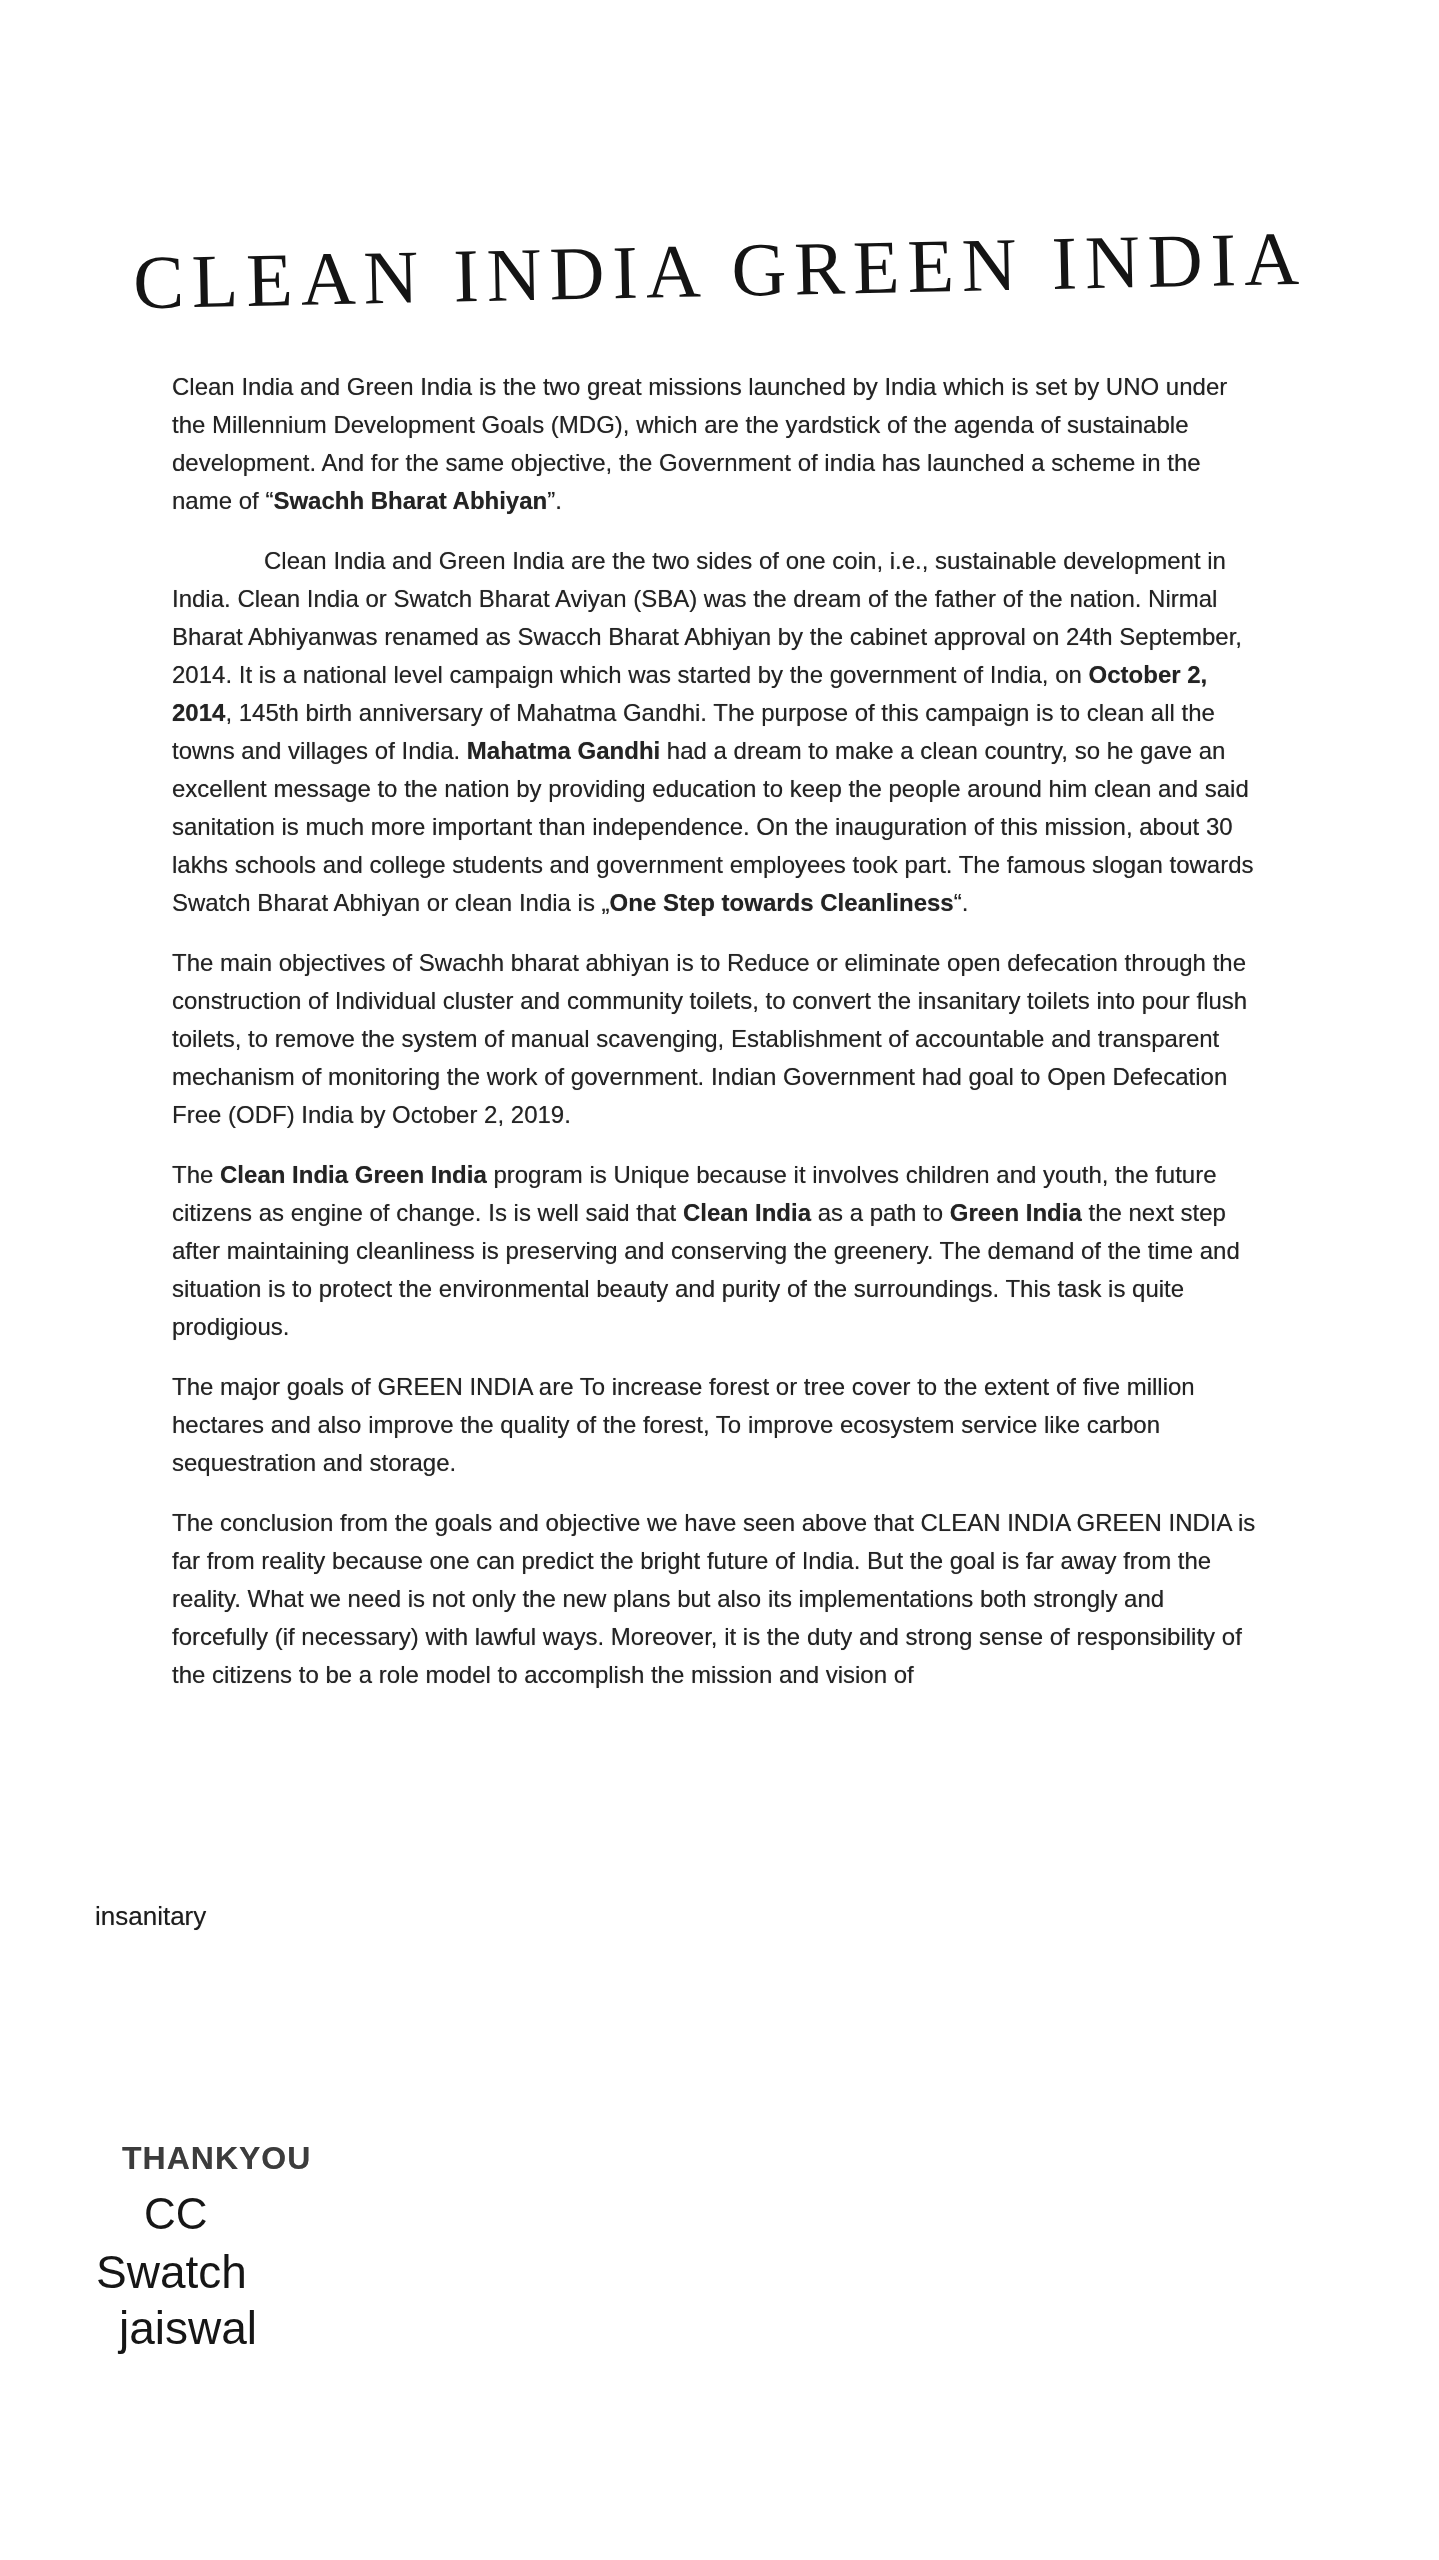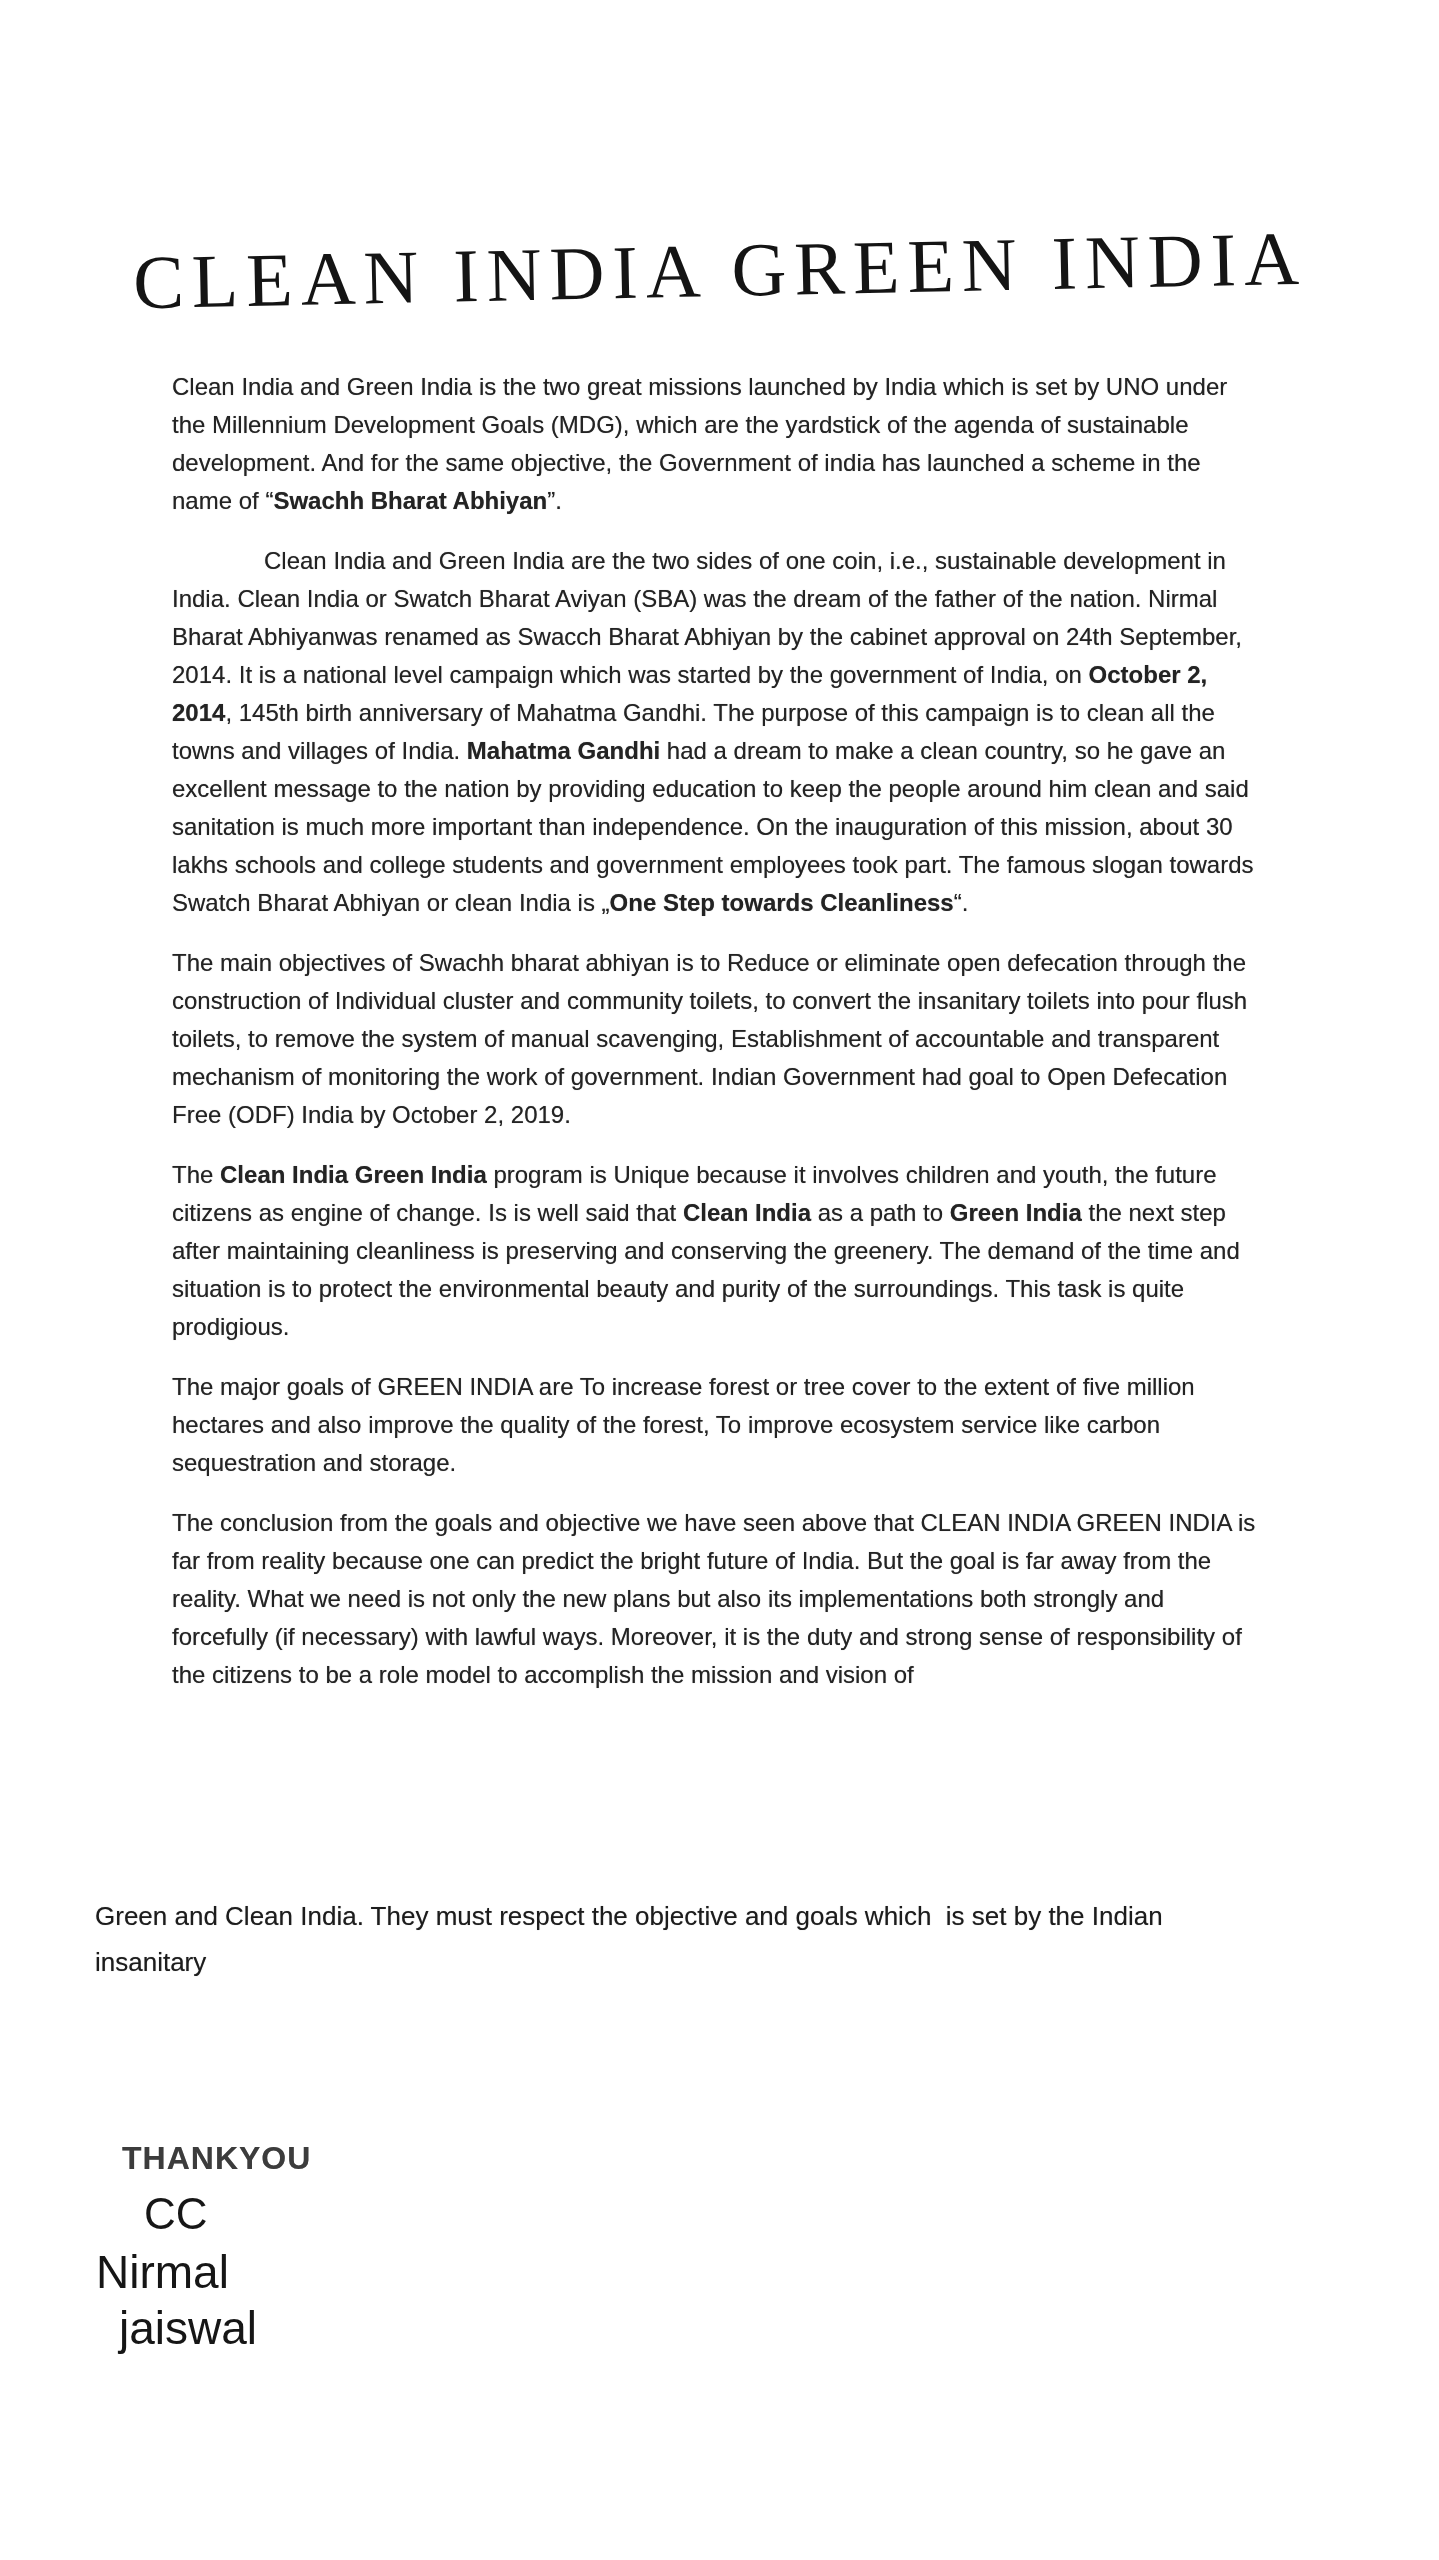--- a/index.html
+++ b/index.html
@@ -85,25 +85,24 @@
   <div class="essay">
       <p class=""><span>Clean India and Green India is the two great missions launched by India which is set by UNO under the Millennium Development Goals (MDG), which are the yardstick of the agenda of sustainable development. And for the same objective, the Government of india has launched a scheme in the name of “</span><b>Swachh Bharat Abhiyan</b><span>”.</span></p>
       <p class="indent"><span>Clean India and Green India are the two sides of one coin, i.e., sustainable development in India. Clean India or Swatch Bharat Aviyan (SBA) was the dream of the father of the nation. Nirmal Bharat Abhiyanwas renamed as Swacch Bharat Abhiyan by the cabinet approval on 24th September, 2014. It is a national level campaign which was started by the government of India, on </span><b>October 2, 2014</b><span>, 145th birth anniversary of Mahatma Gandhi. The purpose of this campaign is to clean all the towns and villages of India. </span><b>Mahatma Gandhi</b><span> had a dream to make a clean country, so he gave an excellent message to the nation by providing education to keep the people around him clean and said sanitation is much more important than independence. On the inauguration of this mission, about 30 lakhs schools and college students and government employees took part. The famous slogan towards Swatch Bharat Abhiyan or clean India is „</span><b>One Step towards Cleanliness</b><span>“.</span></p>
       <p class=""><span>The main objectives of Swachh bharat abhiyan is to Reduce or eliminate open defecation through the construction of Individual cluster and community toilets, to convert the insanitary toilets into pour flush toilets, to remove the system of manual scavenging, Establishment of accountable and transparent mechanism of monitoring the work of government. Indian Government had goal to Open Defecation Free (ODF) India by October 2, 2019.</span></p>
       <p class=""><span>The </span><b>Clean India Green India</b><span> program is Unique because it involves children and youth, the future citizens as engine of change. Is is well said that </span><b>Clean India</b><span> as a path to </span><b>Green India</b><span> the next step after maintaining cleanliness is preserving and conserving the greenery. The demand of the time and situation is to protect the environmental beauty and purity of the surroundings. This task is quite prodigious.</span></p>
       <p class=""><span>The major goals of GREEN INDIA are To increase forest or tree cover to the extent of five million hectares and also improve the quality of the forest, To improve ecosystem service like carbon sequestration and storage.</span></p>
       <p class=""><span>The conclusion from the goals and objective we have seen above that CLEAN INDIA GREEN INDIA is far from reality because one can predict the bright future of India. But the goal is far away from the reality. What we need is not only the new plans but also its implementations both strongly and forcefully (if necessary) with lawful ways. Moreover, it is the duty and strong sense of responsibility of the citizens to be a role model to accomplish the mission and vision of</span></p>
     </div>
 
   <div class="continuation">
-      <div>Green and Clean India. They must respect the objective and goals which  is set by the Indian</div>
       <div>insanitary</div>
     </div>
 
   <div class="thankyou">THANKYOU</div>
 
   <div class="sig sig-cc">CC</div>
 
-  <div class="sig sig-diksha">Nirmal</div>
+  <div class="sig sig-diksha">Swatch</div>
 
   <div class="sig sig-jaiswal">jaiswal</div>
 
 </div>
 
 </body></html>

